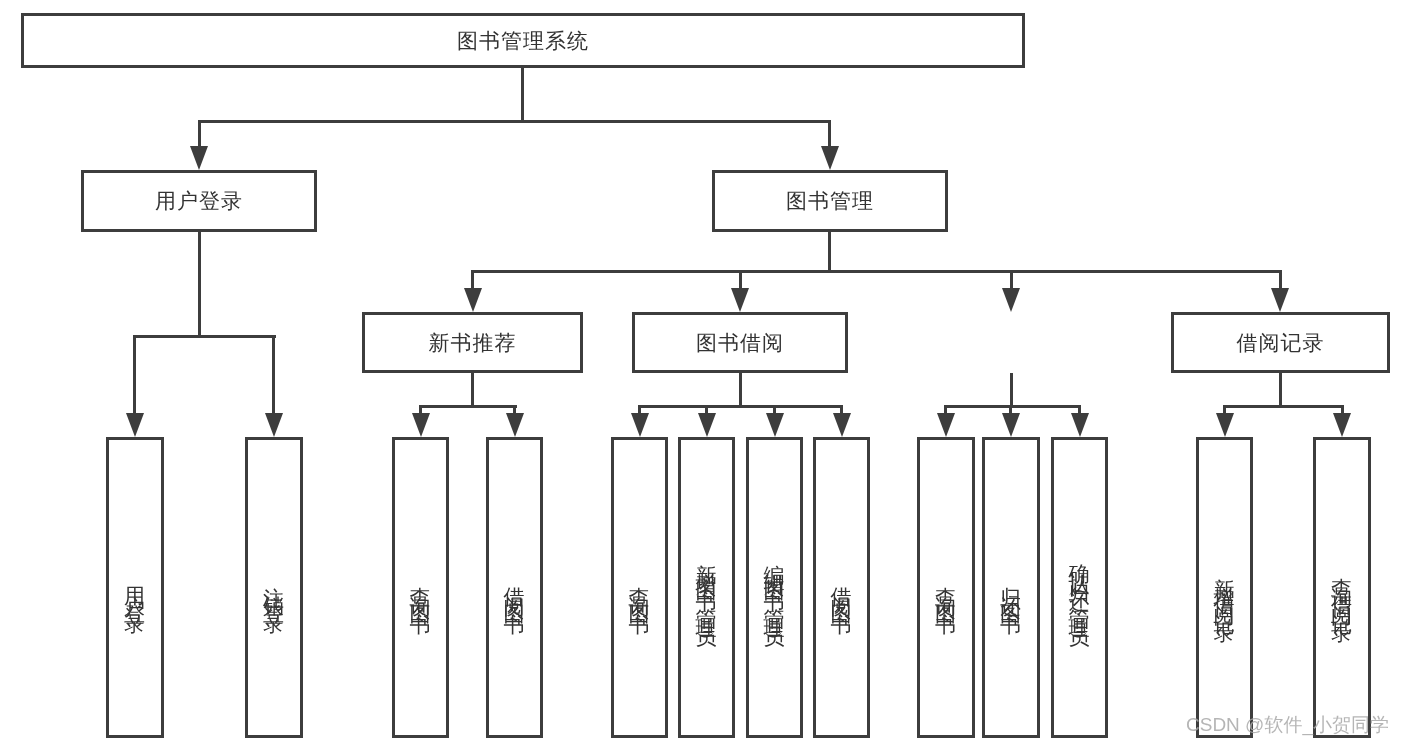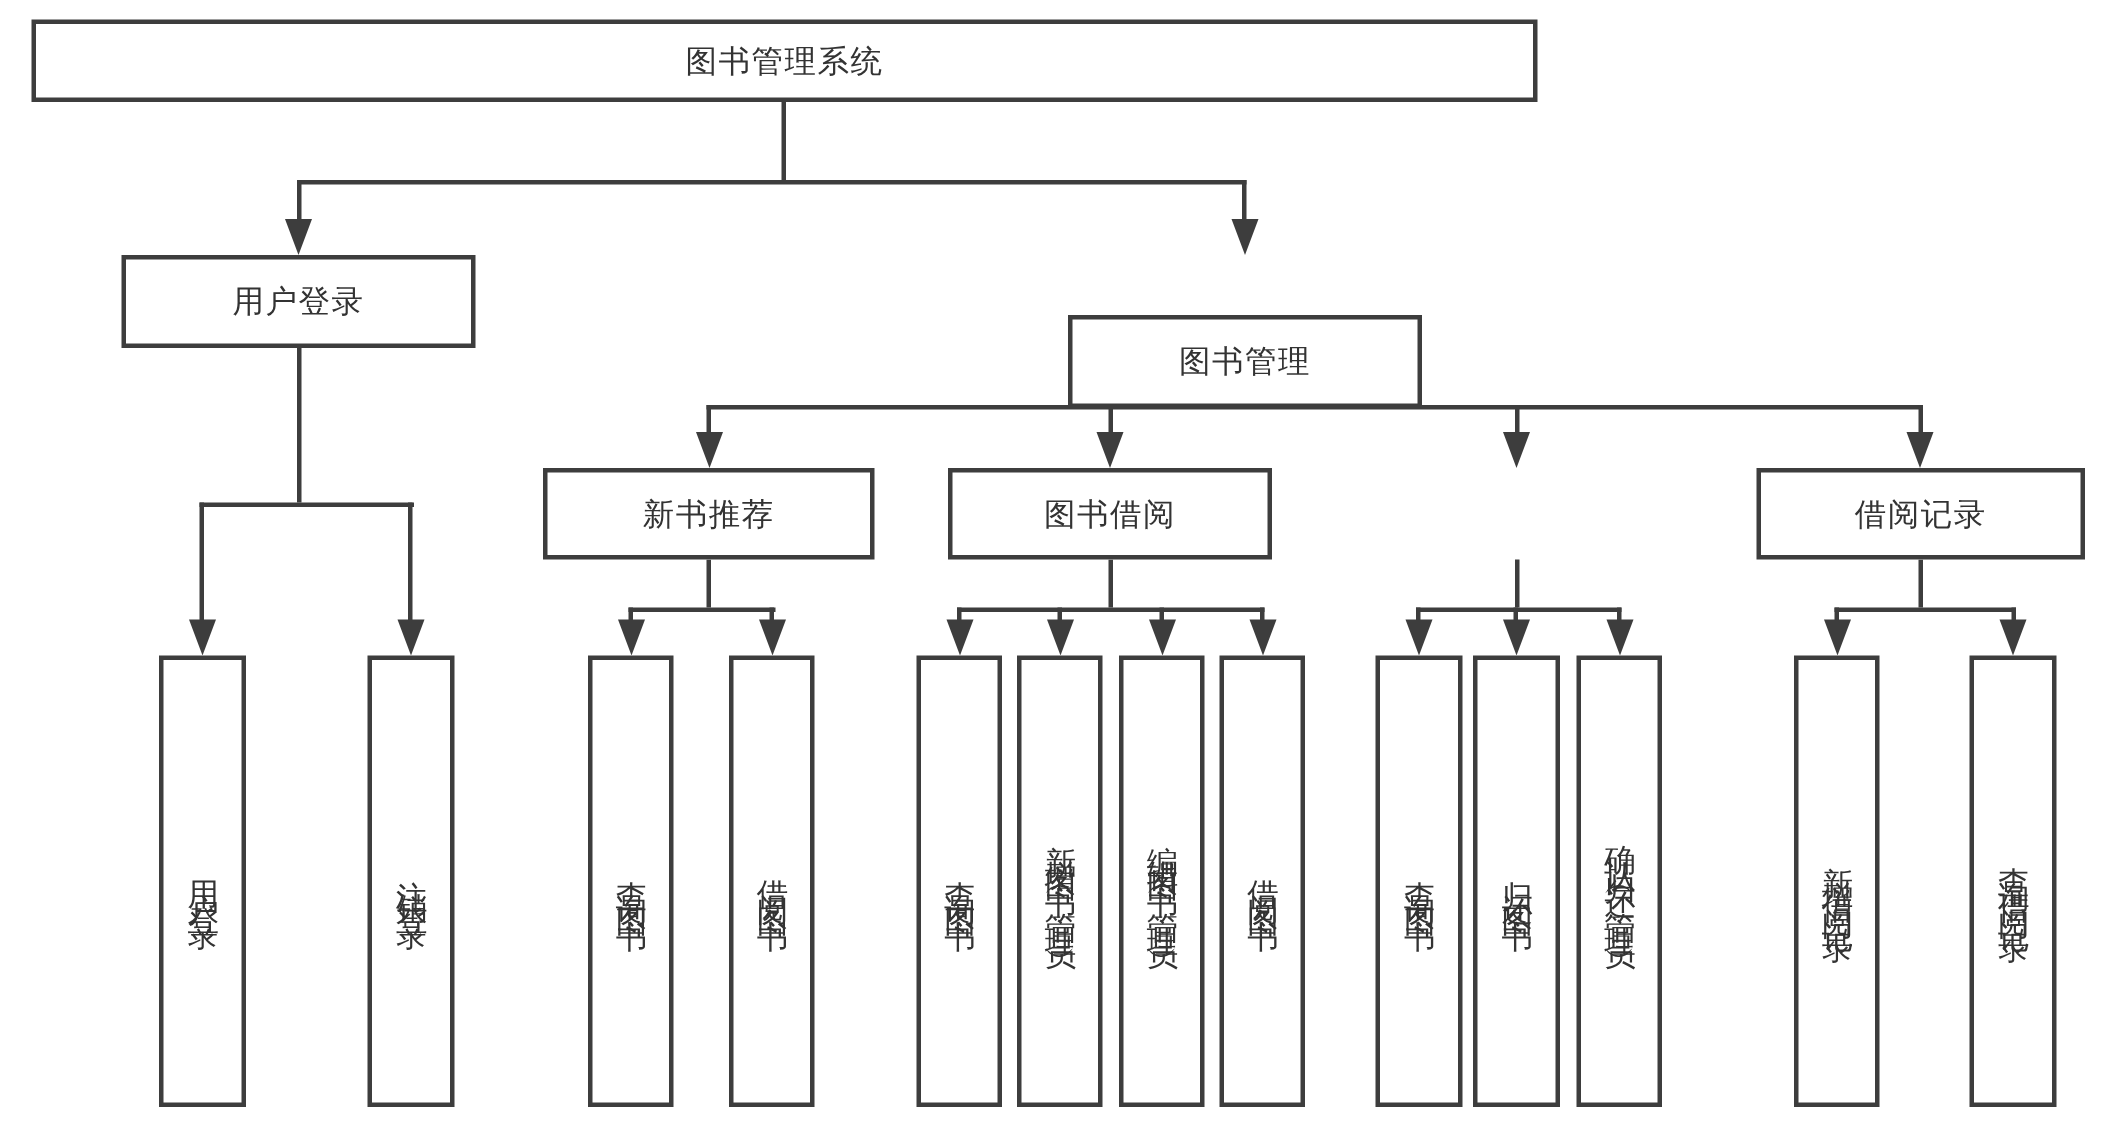--- a/index.html
+++ b/index.html
@@ -35,21 +35,21 @@
 <div id="canvas">
 
   <div class="node hnode" style="left:21px; top:13px; width:1004px; height:55px;">
     <span>图书管理系统</span>
   </div>
 
   <div class="node hnode" style="left:81px; top:170px; width:236px; height:62px;">
     <span>用户登录</span>
   </div>
 
-  <div class="node hnode" style="left:712px; top:170px; width:236px; height:62px;margin-top:40px;">
+  <div class="node hnode" style="left:712px; top:170px; width:236px; height:62px;">
     <span>图书管理</span>
   </div>
 
   <div class="node hnode" style="left:362px; top:312px; width:221px; height:61px;">
     <span>新书推荐</span>
   </div>
 
   <div class="node hnode" style="left:632px; top:312px; width:216px; height:61px;">
     <span>图书借阅</span>
   </div>
@@ -155,14 +155,15 @@
   <div class="arr" style="left:1002px; top:413px;"></div>
   <div class="arr" style="left:1071px; top:413px;"></div>
 
   <div class="vline" style="left:1279px; top:373px; height:32px;"></div>
   <div class="hline" style="left:1223px; top:405px; width:121px;"></div>
   <div class="vline" style="left:1223px; top:405px; height:12px;"></div>
   <div class="vline" style="left:1341px; top:405px; height:12px;"></div>
   <div class="arr" style="left:1216px; top:413px;"></div>
   <div class="arr" style="left:1333px; top:413px;"></div>
 
+  <div class="watermark">CSDN @软件_小贺同学</div>
 
 </div>
 
 </body></html>

